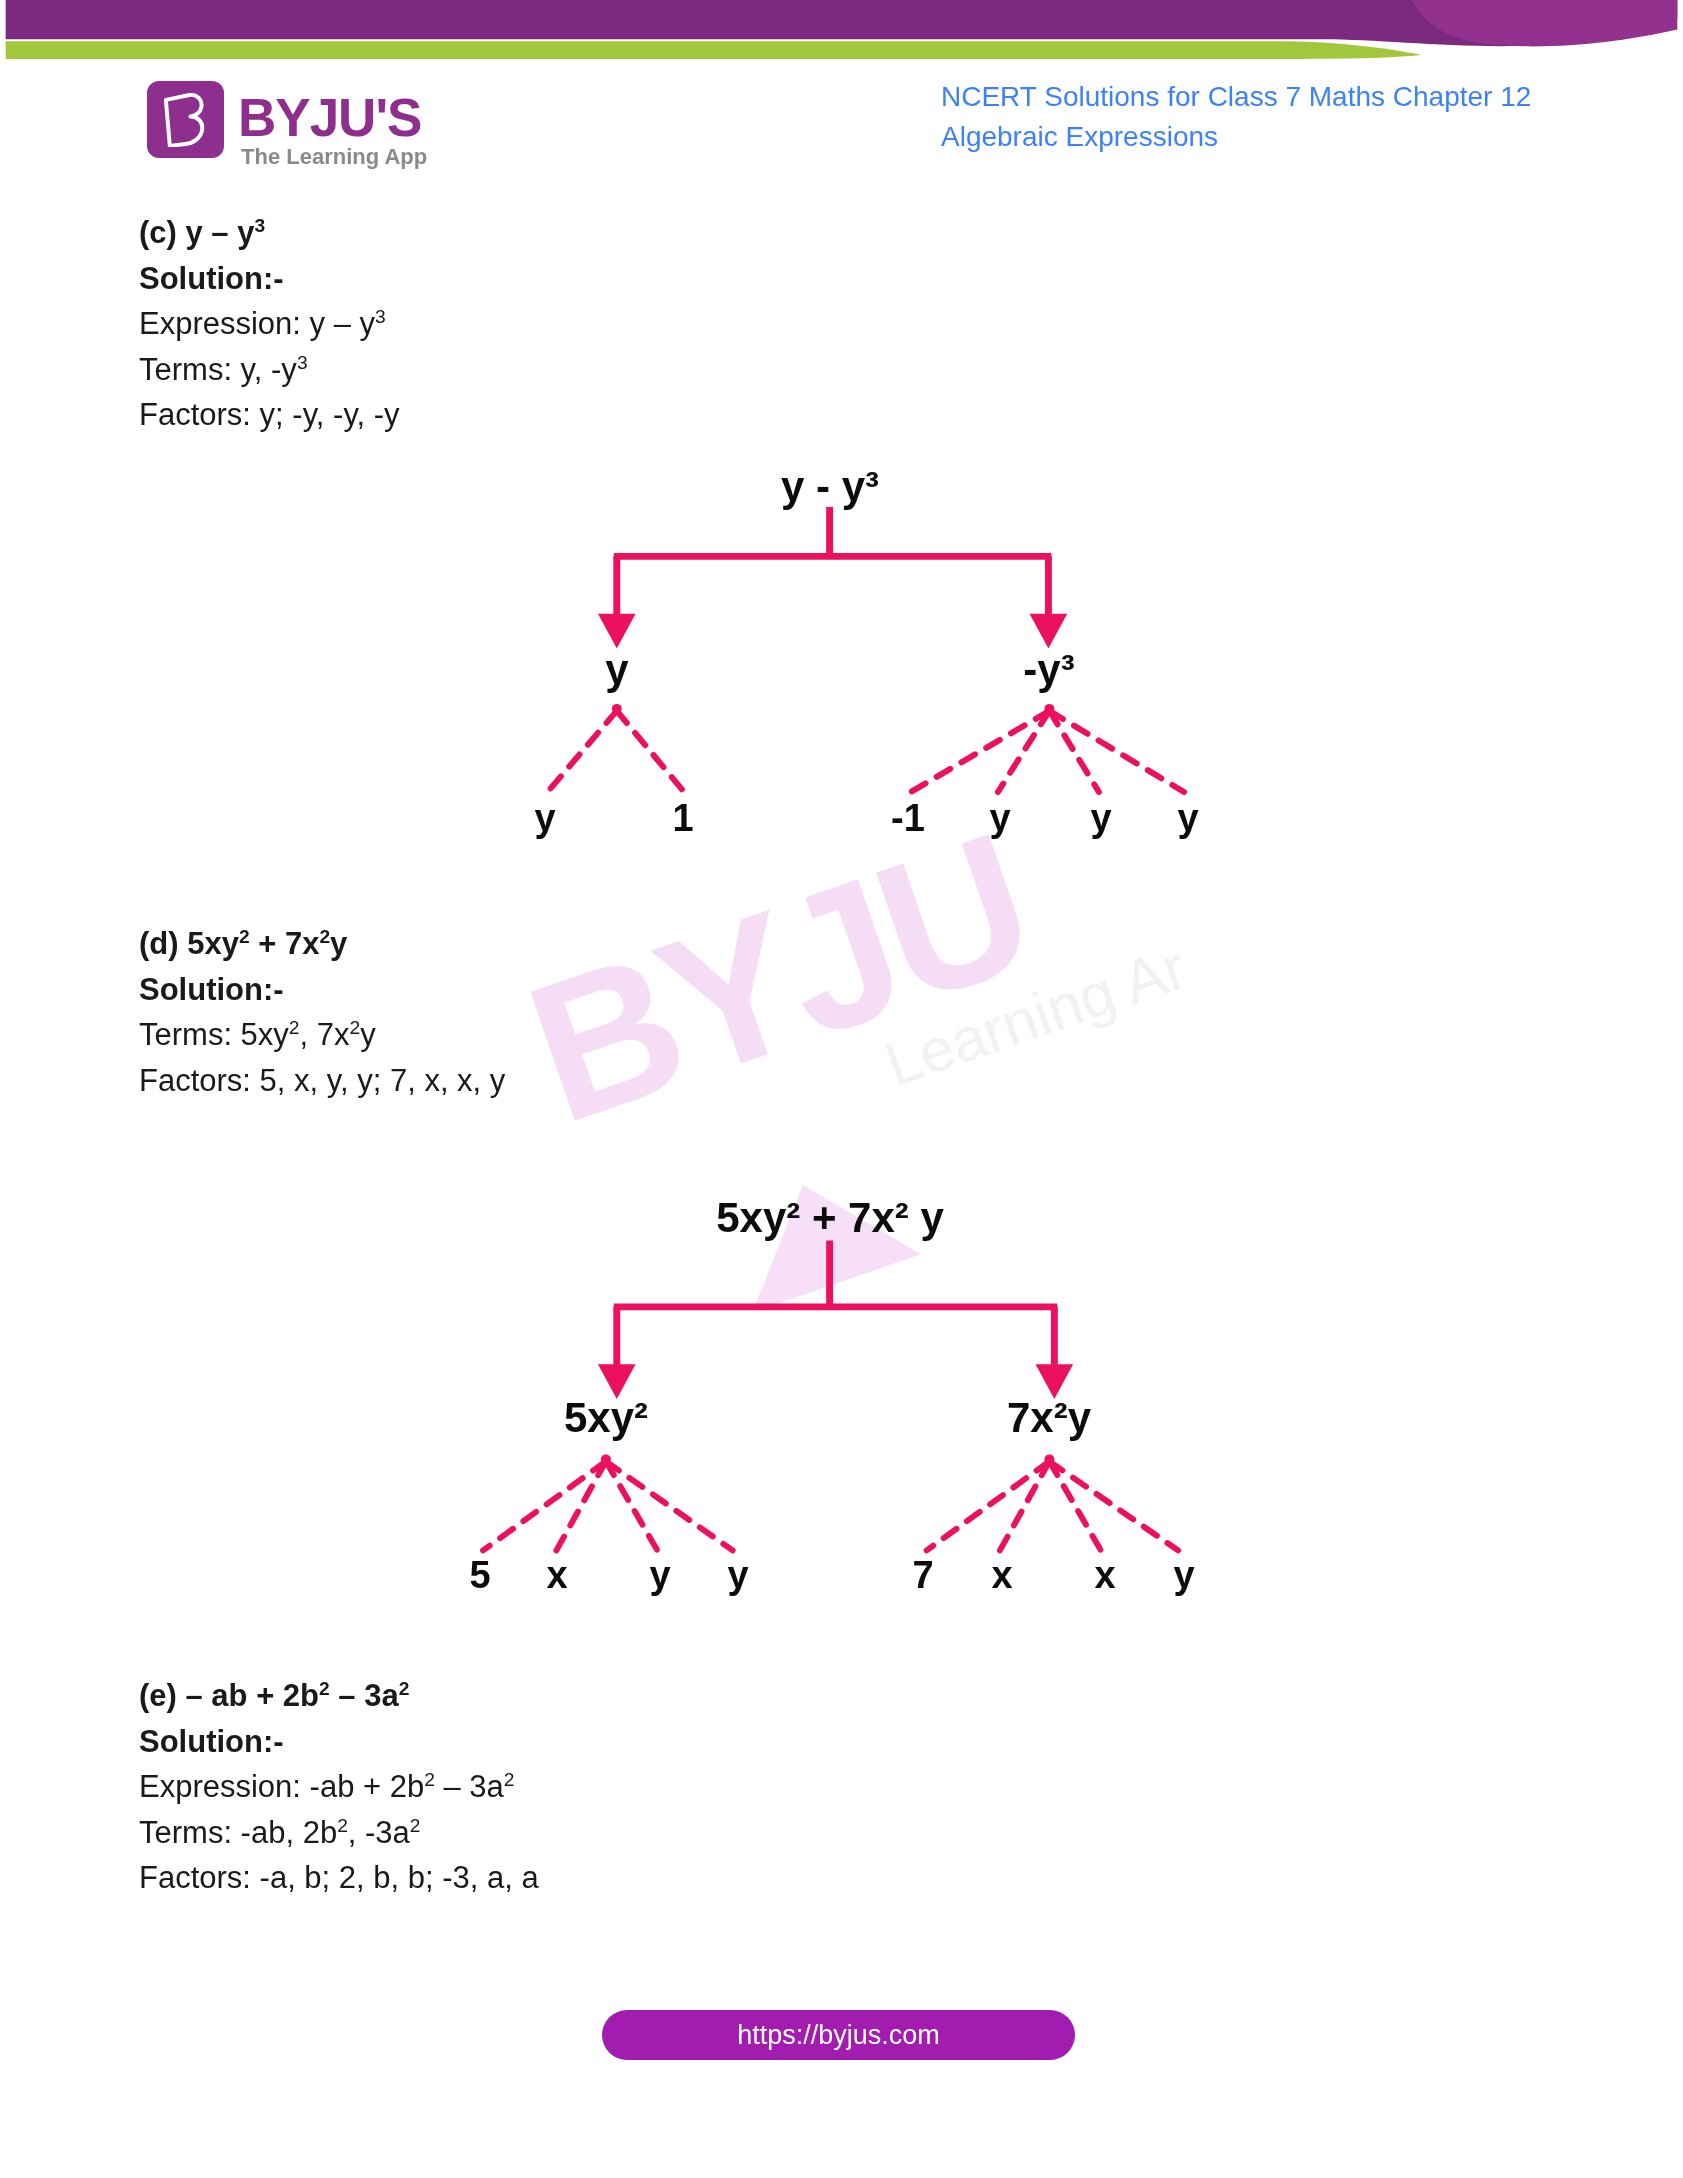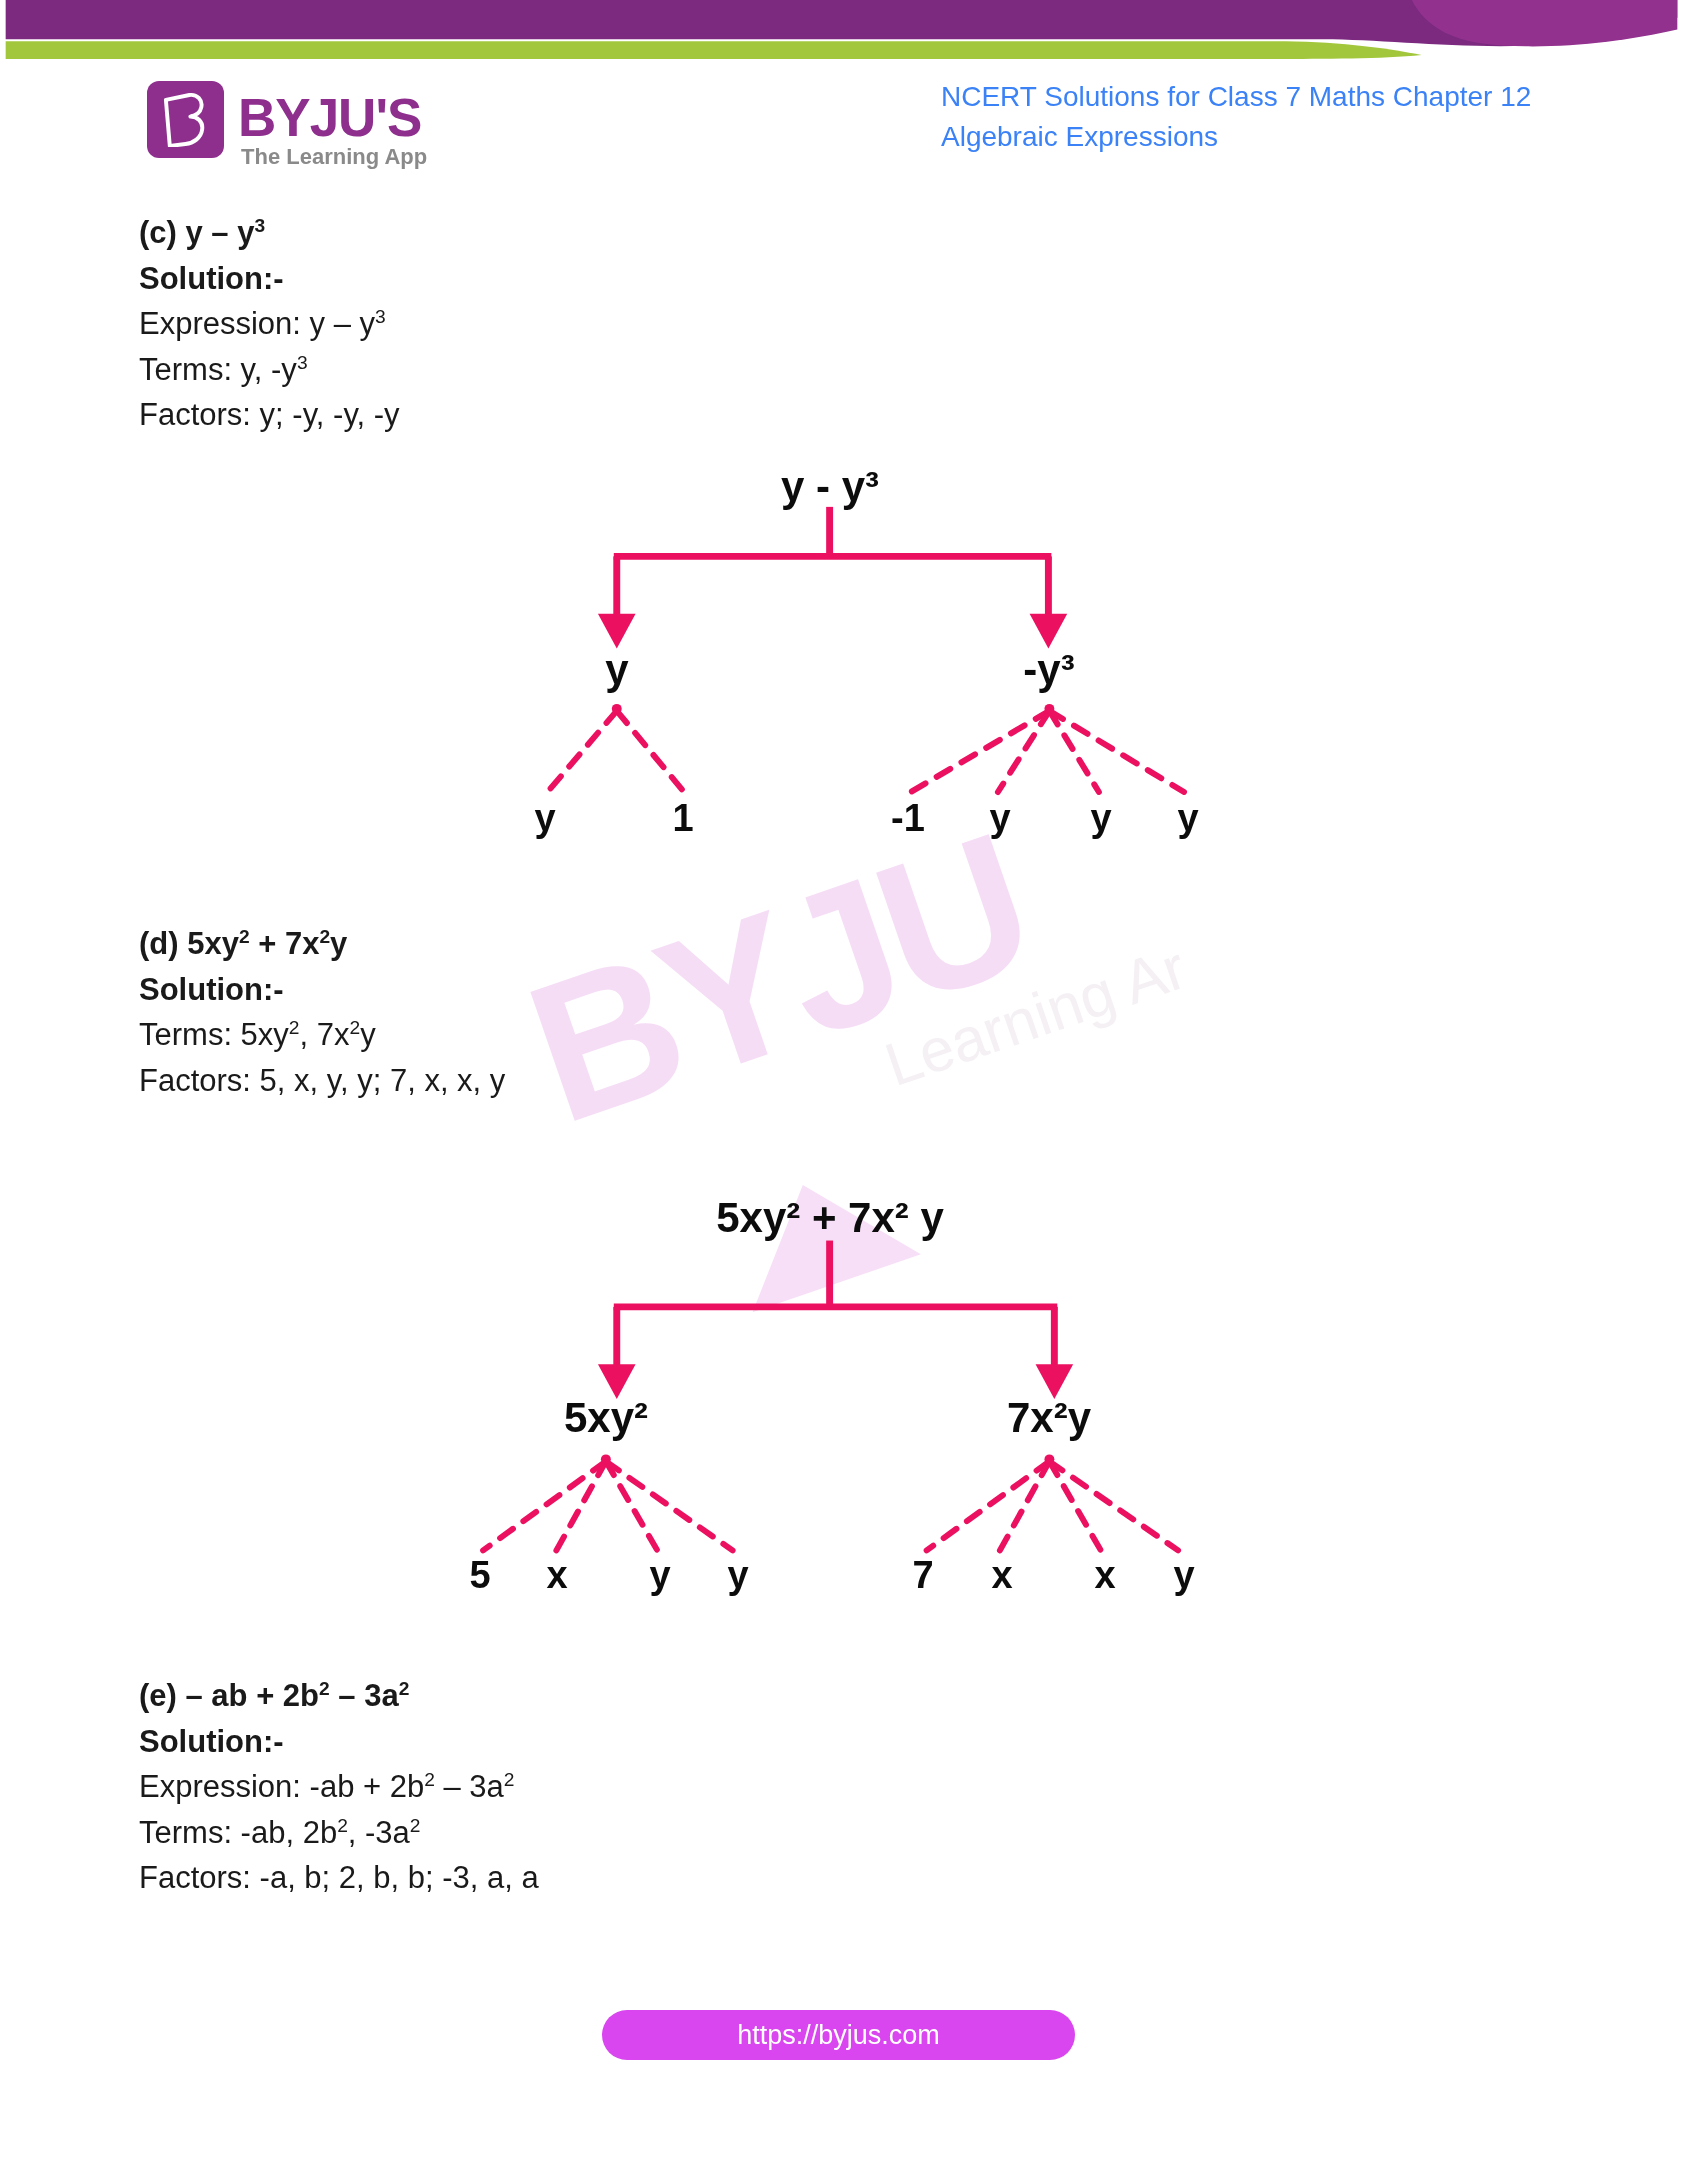--- a/index.html
+++ b/index.html
@@ -104,21 +104,21 @@
   .node.root { font-size:42px; }
   .node.mid  { font-size:42px; }
   .node.leaf { font-size:38px; }
   .tree svg { position:absolute; left:0; top:0; overflow:visible; }
 
   
   .urlpill {
     position:absolute;
     left:602px; top:2010px;
     width:473px; height:50px;
-    background:#d946ef;
+    background:#a21caf;
     border-radius:25px;
     z-index:6;
     display:flex; align-items:center; justify-content:center;
   }
   .urlpill span {
     color:#ffffff; font-size:27px;
     font-family:"Liberation Sans", sans-serif;
   }
 </style>
 </head>

